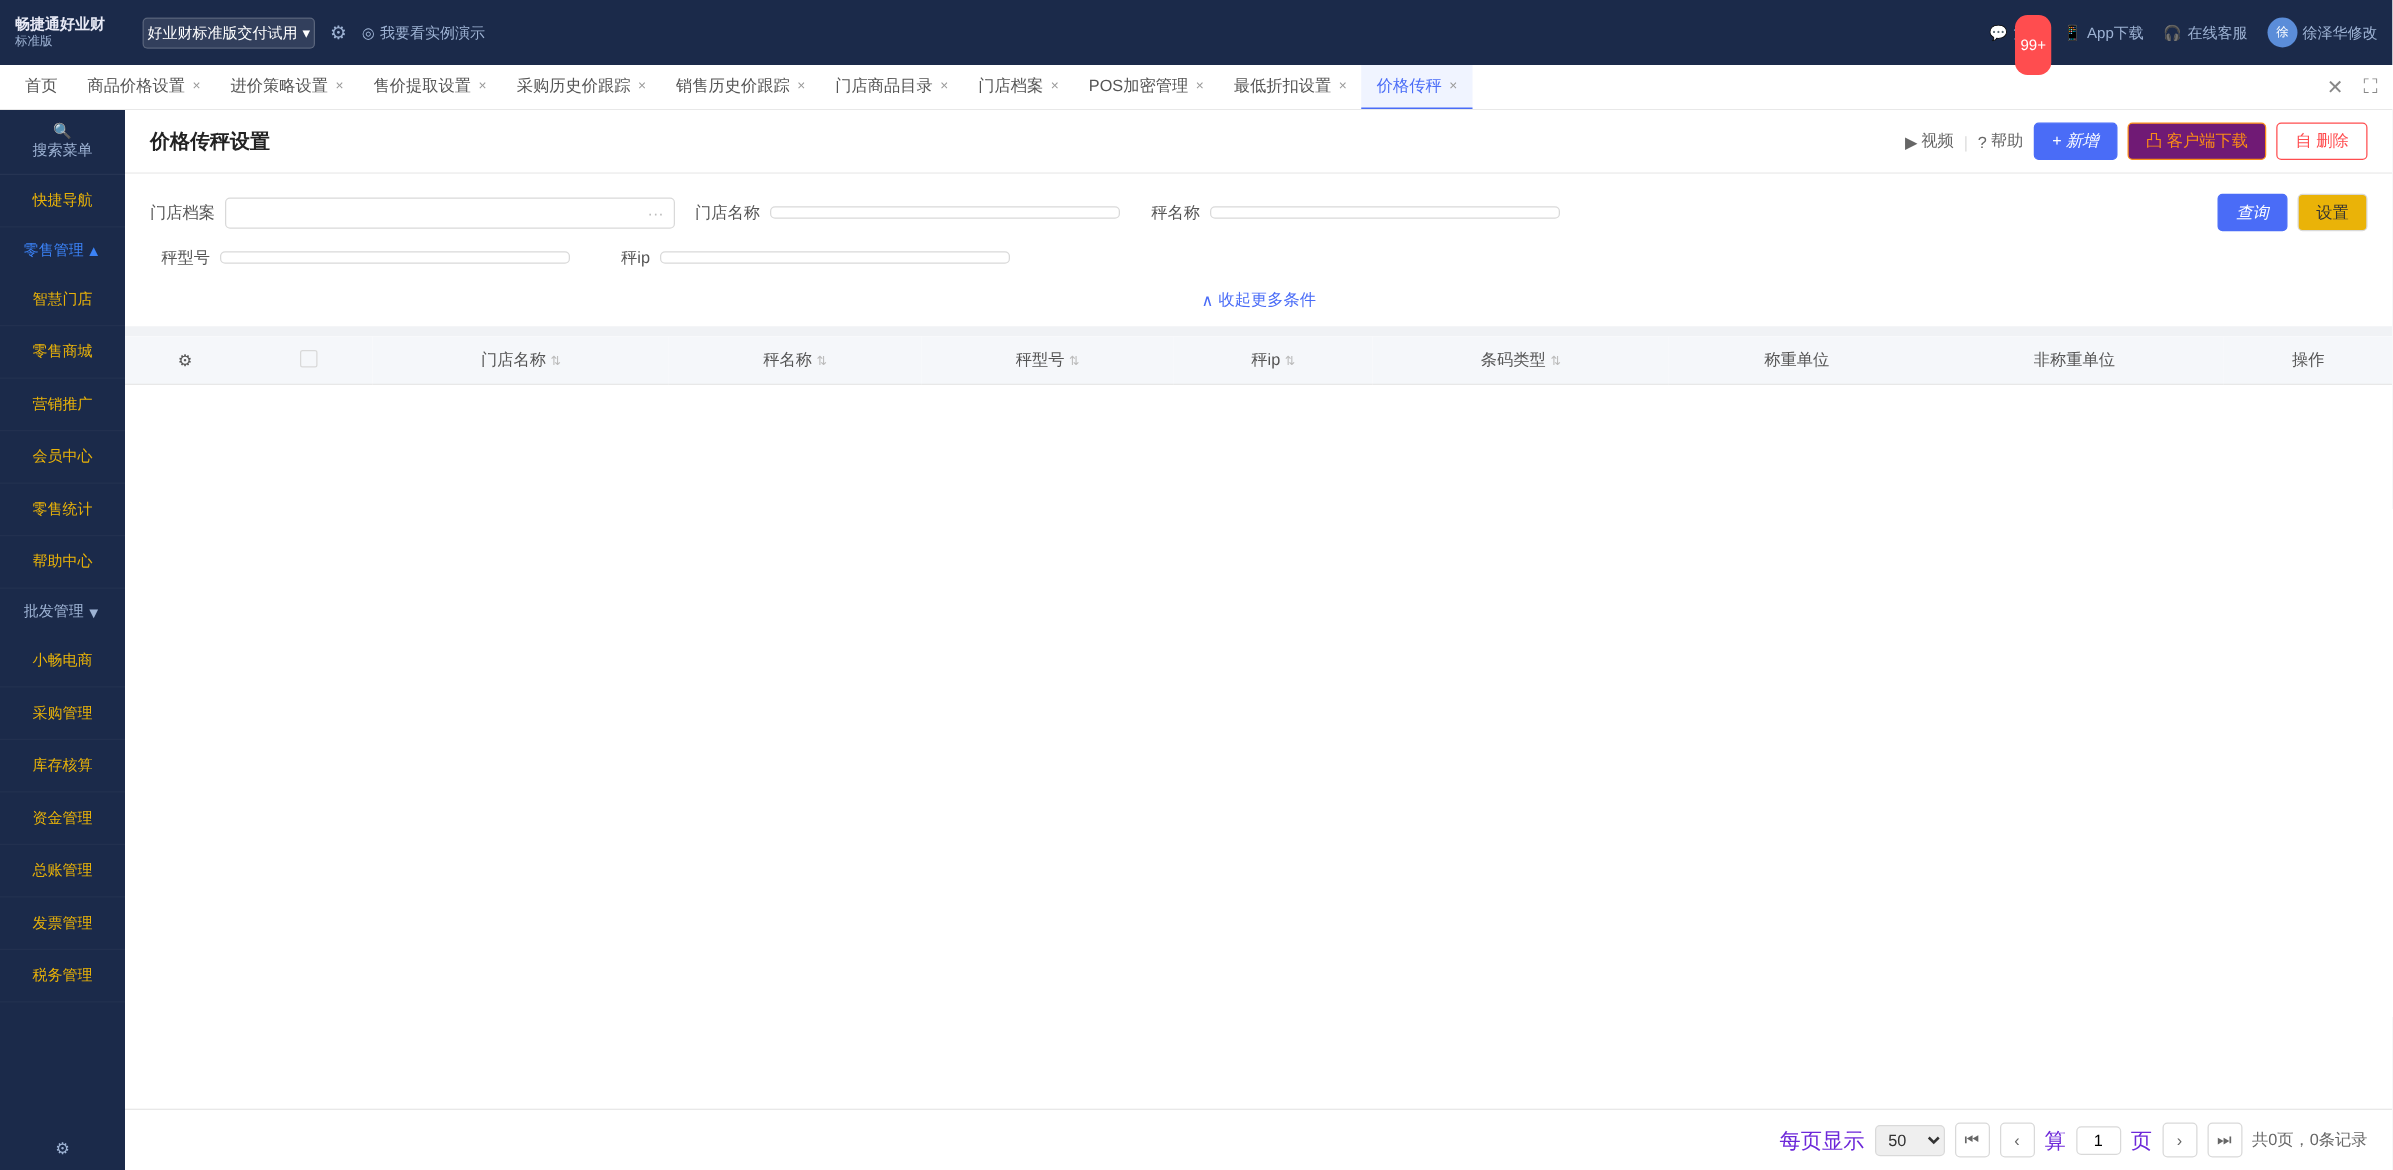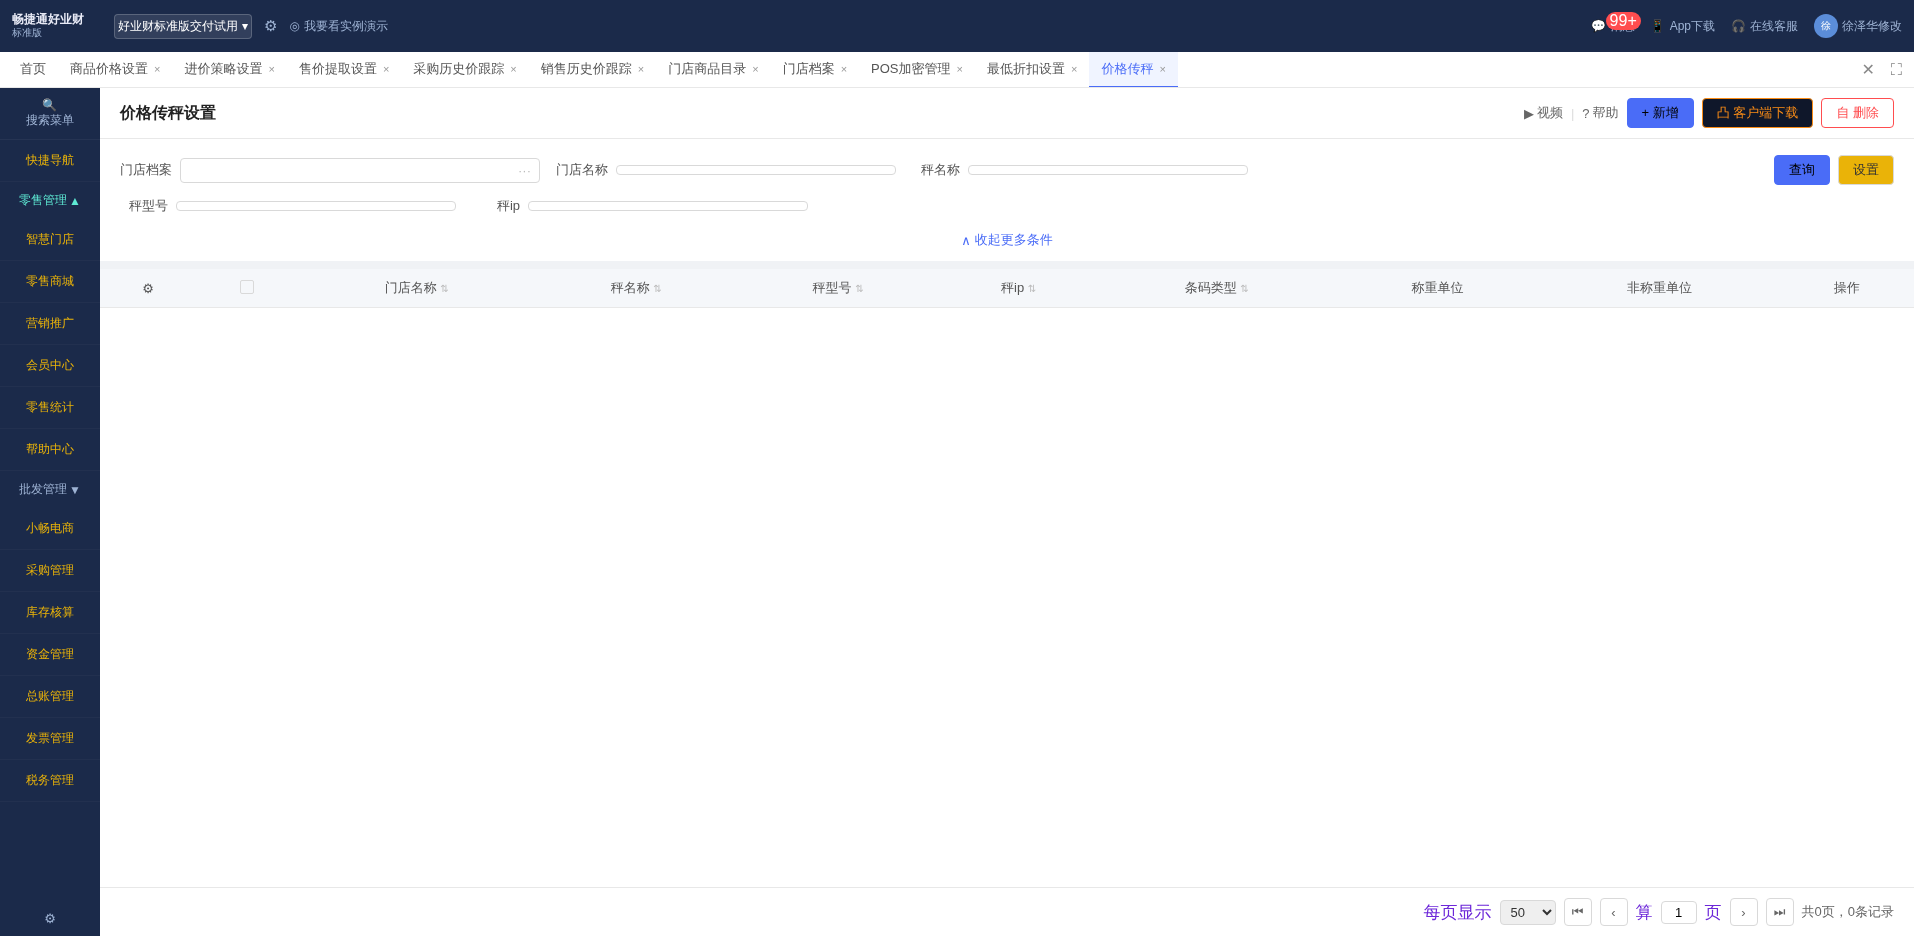--- a/index.html
+++ b/index.html
@@ -8,58 +8,58 @@
     
     .top-header { display: flex; align-items: center; background: #1b2a4a; height: 52px; padding: 0 12px; gap: 12px; flex-shrink: 0; }
     .logo-area { display: flex; flex-direction: column; align-items: flex-start; color: #fff; min-width: 90px; }
     .logo-title { font-size: 12px; font-weight: bold; color: #e8eaf6; line-height: 1.2; }
     .logo-sub { font-size: 10px; color: #9eb3d4; }
     .version-dropdown { display: flex; align-items: center; gap: 4px; background: rgba(255,255,255,0.1); border: 1px solid rgba(255,255,255,0.2); border-radius: 4px; padding: 3px 3px; color: #fff; font-size: 12px; cursor: pointer; }
     .settings-btn { color: #9eb3d4; cursor: pointer; font-size: 15px; }
     .demo-link { display: flex; align-items: center; gap: 4px; color: #9eb3d4; font-size: 12px; cursor: pointer; }
     .top-actions { margin-left: auto; display: flex; align-items: center; gap: 16px; }
     .top-action-item { display: flex; align-items: center; gap: 4px; color: #9eb3d4; font-size: 12px; cursor: pointer; position: relative; }
-    .badge { background: #ff4d4f; color: #fff; font-size: 16px; border-radius: 10px; padding: 0 4px; min-width: 18px; text-align: right; position: absolute; top: -6px; right: -6px; }
+    .badge { background: #ff4d4f; color: #fff; font-size: 12px; border-radius: 10px; padding: 17px 4px; min-width: 18px; text-align: right; position: absolute; top: -6px; right: -6px; }
     .user-avatar { width: 24px; height: 24px; background: #5b8dd9; border-radius: 50%; display: flex; align-items: center; justify-content: center; color: #fff; font-size: 10px; }
 
     
     .tab-bar { display: flex; align-items: center; background: #fff; border-bottom: 1px solid #e8e8e8; height: 36px; padding: 0 8px; flex-shrink: 0; overflow-x: auto; white-space: nowrap; }
     .tab-bar::-webkit-scrollbar { height: 3px; }
     .tab-item { display: inline-flex; align-items: center; gap: 4px; padding: 0 12px; height: 36px; font-size: 13px; color: #555; cursor: pointer; border-bottom: 2px solid transparent; flex-shrink: 0; }
     .tab-item.active { color: #4a6cf7; border-bottom: 2px solid #4a6cf7; background: #f0f4ff; }
     .tab-close { font-size: 11px; color: #999; margin-left: 2px; }
     .tab-bar-end { margin-left: auto; display: flex; align-items: center; gap: 8px; }
     .tab-end-btn { font-size: 16px; color: #888; cursor: pointer; padding: 0 4px; }
 
     
     .main-layout { display: flex; flex: 1; overflow: hidden; }
 
     
     .sidebar { width: 100px; background: #1b2a4a; display: flex; flex-direction: column; flex-shrink: 0; overflow-y: auto; }
     .sidebar::-webkit-scrollbar { width: 0; }
     .sidebar-search { padding: 10px 8px; color: #9eb3d4; font-size: 12px; text-align: center; cursor: pointer; border-bottom: 1px solid rgba(255,255,255,0.05); }
     .sidebar-item { padding: 12px 8px; color: #eab308; font-size: 12px; text-align: center; cursor: pointer; border-bottom: 1px solid rgba(255,255,255,0.03); }
     .sidebar-section-label { display: flex; align-items: center; justify-content: center; gap: 2px; padding: 10px 8px; color: #9eb3d4; font-size: 12px; cursor: pointer; }
-    .sidebar-section-label.expanded { color: #5eead4; }
+    .sidebar-section-label.expanded { color: #3b82f6; }
     .sidebar-bottom { margin-top: auto; padding: 10px 8px; color: #9eb3d4; text-align: center; cursor: pointer; }
 
     
     .content-area { flex: 1; overflow-y: auto; background: #f0f2f5; display: flex; flex-direction: column; }
 
     
     .page-header { display: flex; align-items: center; justify-content: space-between; background: #fff; padding: 10px 20px; border-bottom: 1px solid #e8e8e8; flex-shrink: 0; }
     .page-title { font-size: 16px; font-weight: bold; color: #222; }
     .page-actions { display: flex; align-items: center; gap: 8px; }
     .page-action-link { display: flex; align-items: center; gap: 3px; color: #666; font-size: 13px; cursor: pointer; }
     .divider-v { color: #ddd; }
     .btn { display: inline-flex; align-items: center; gap: 4px; padding: 5px 14px; border-radius: 4px; font-size: 13px; cursor: pointer; border: 1px solid transparent; }
-    .btn-primary { background: #4a6cf7; color: #000000; border-color: #4a6cf7; }
+    .btn-primary { background: #4a6cf7; color: #ffffff; border-color: #4a6cf7; font-style: italic; }
     .btn-default { background: #eab308; color: #333; border-color: #d9d9d9; }
     .btn-danger { background: #fff; color: #ff4d4f; border-color: #ff4d4f; }
-    .btn-warning { background: #0f172a; color: #fa8c16; border-color: #fa8c16; align-items: flex-end; }
+    .btn-warning { background: #701a75; color: #fa8c16; border-color: #fa8c16; align-items: flex-end; }
 
     
     .filter-area { background: #fff; padding: 16px 20px 8px; margin: 0; flex-shrink: 0; }
     .filter-row { display: flex; align-items: center; gap: 16px; margin-bottom: 12px; flex-wrap: wrap; }
     .filter-item { display: flex; align-items: center; gap: 8px; }
     .filter-label { font-size: 13px; color: #555; white-space: nowrap; min-width: 48px; text-align: right; }
     .filter-input { display: flex; align-items: center; border: 1px solid #d9d9d9; border-radius: 4px; background: #fff; padding: 4px 8px; font-size: 13px; width: 220px; color: #333; }
     .filter-input-medium { width: 280px; }
     .filter-input-icon { color: #bbb; margin-left: auto; cursor: pointer; }
     .collapse-btn { display: flex; align-items: center; justify-content: center; gap: 4px; color: #4a6cf7; font-size: 13px; cursor: pointer; padding: 4px 0; }

